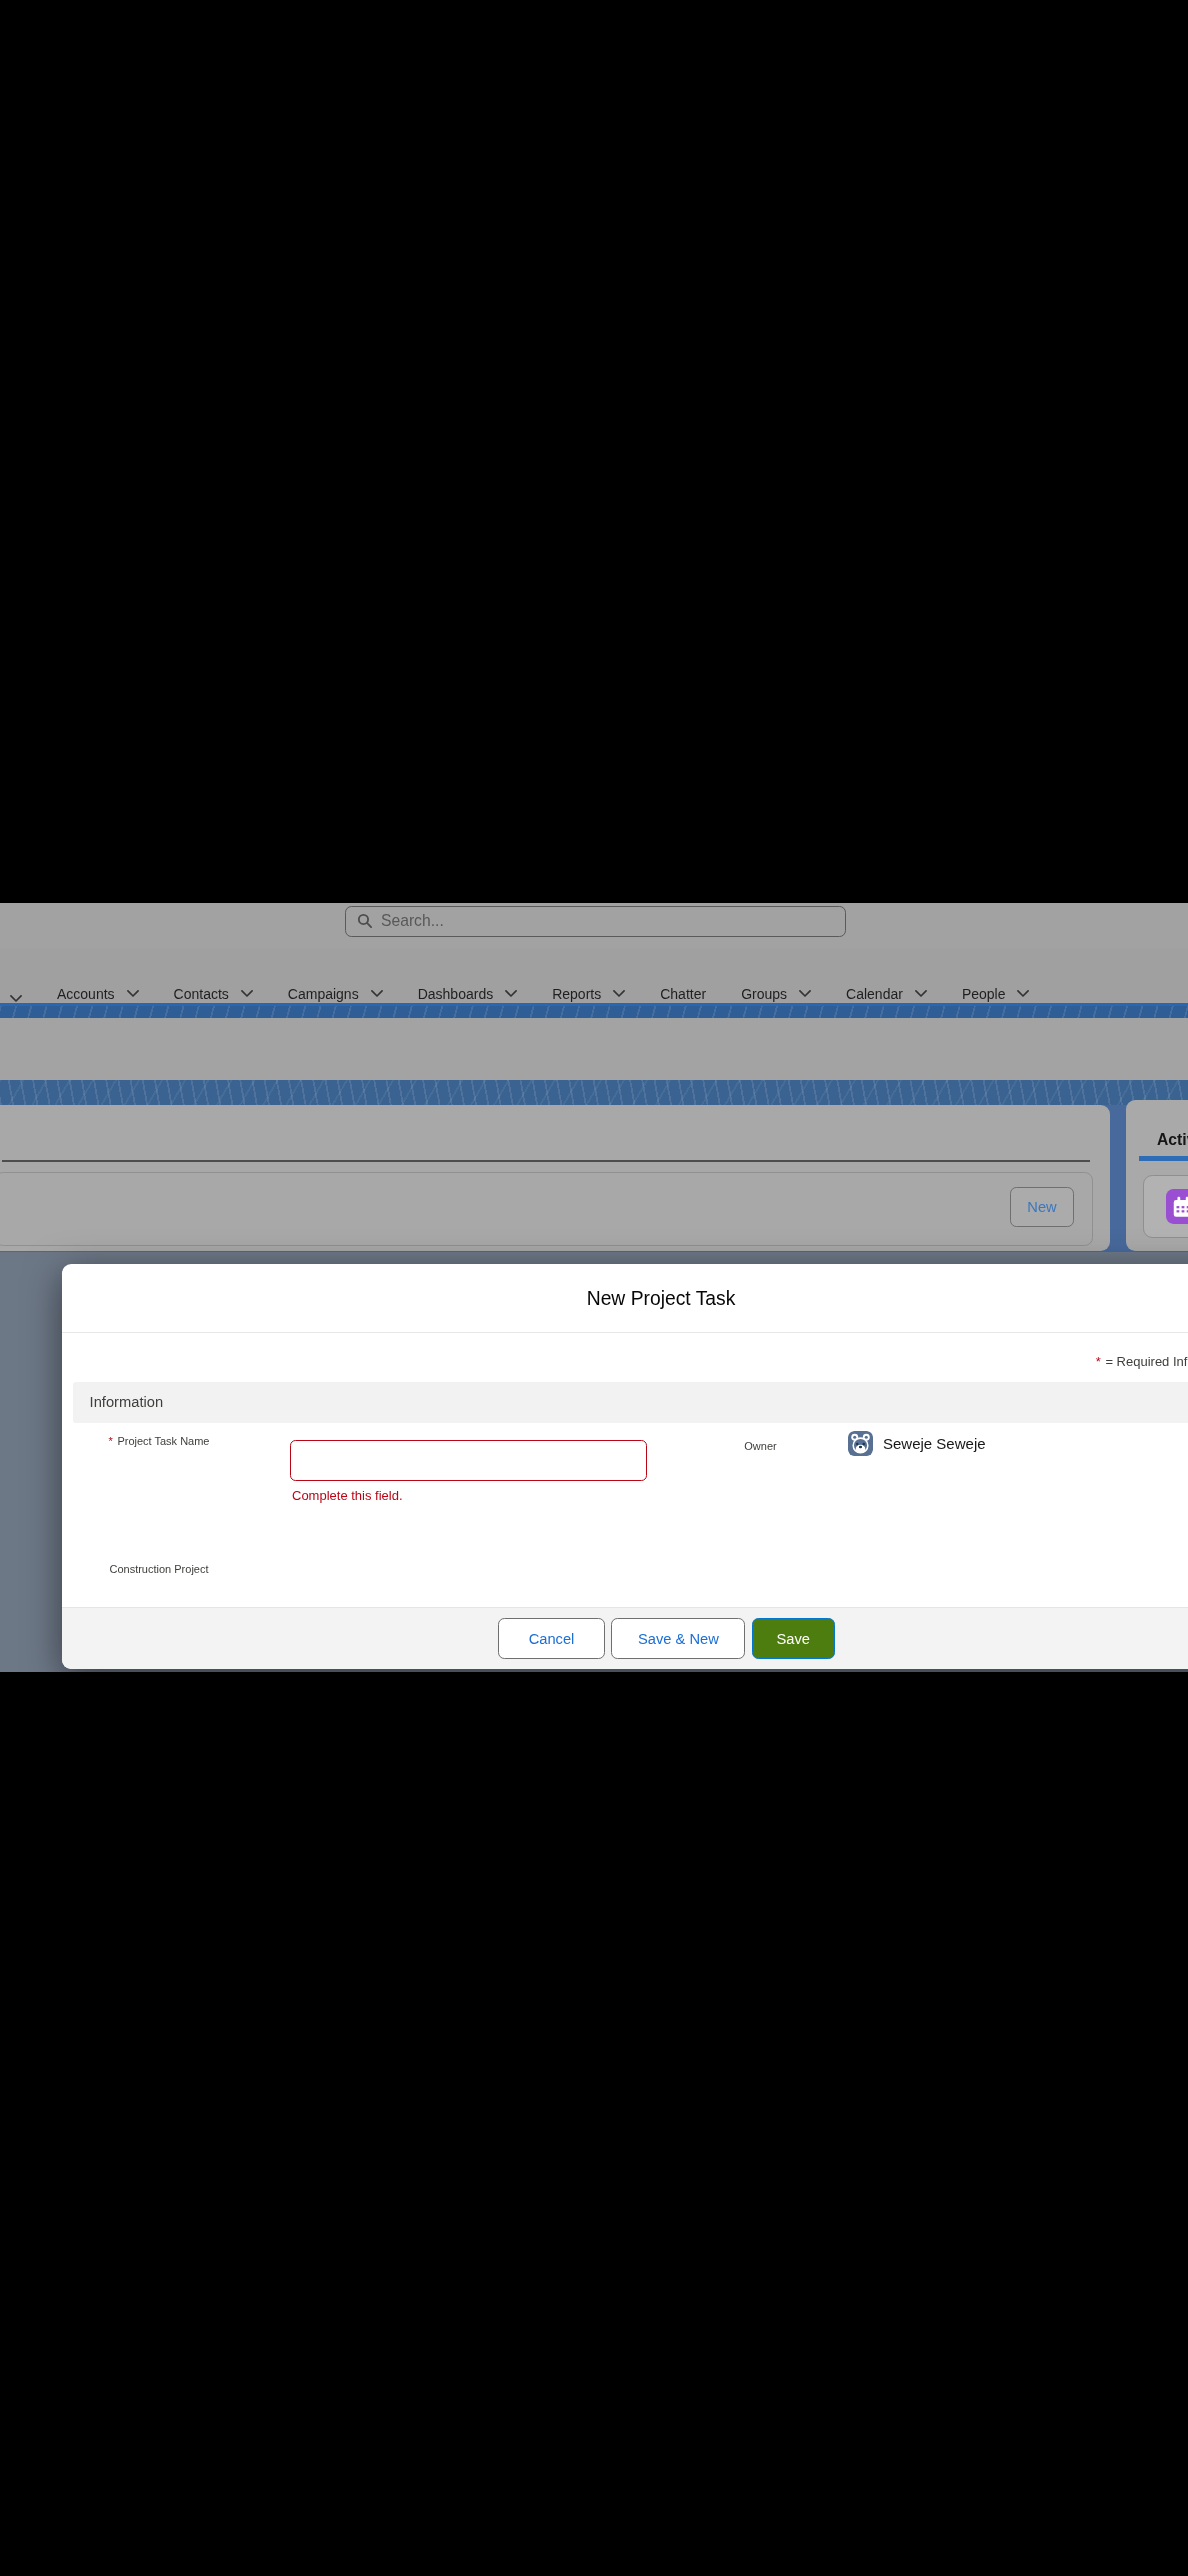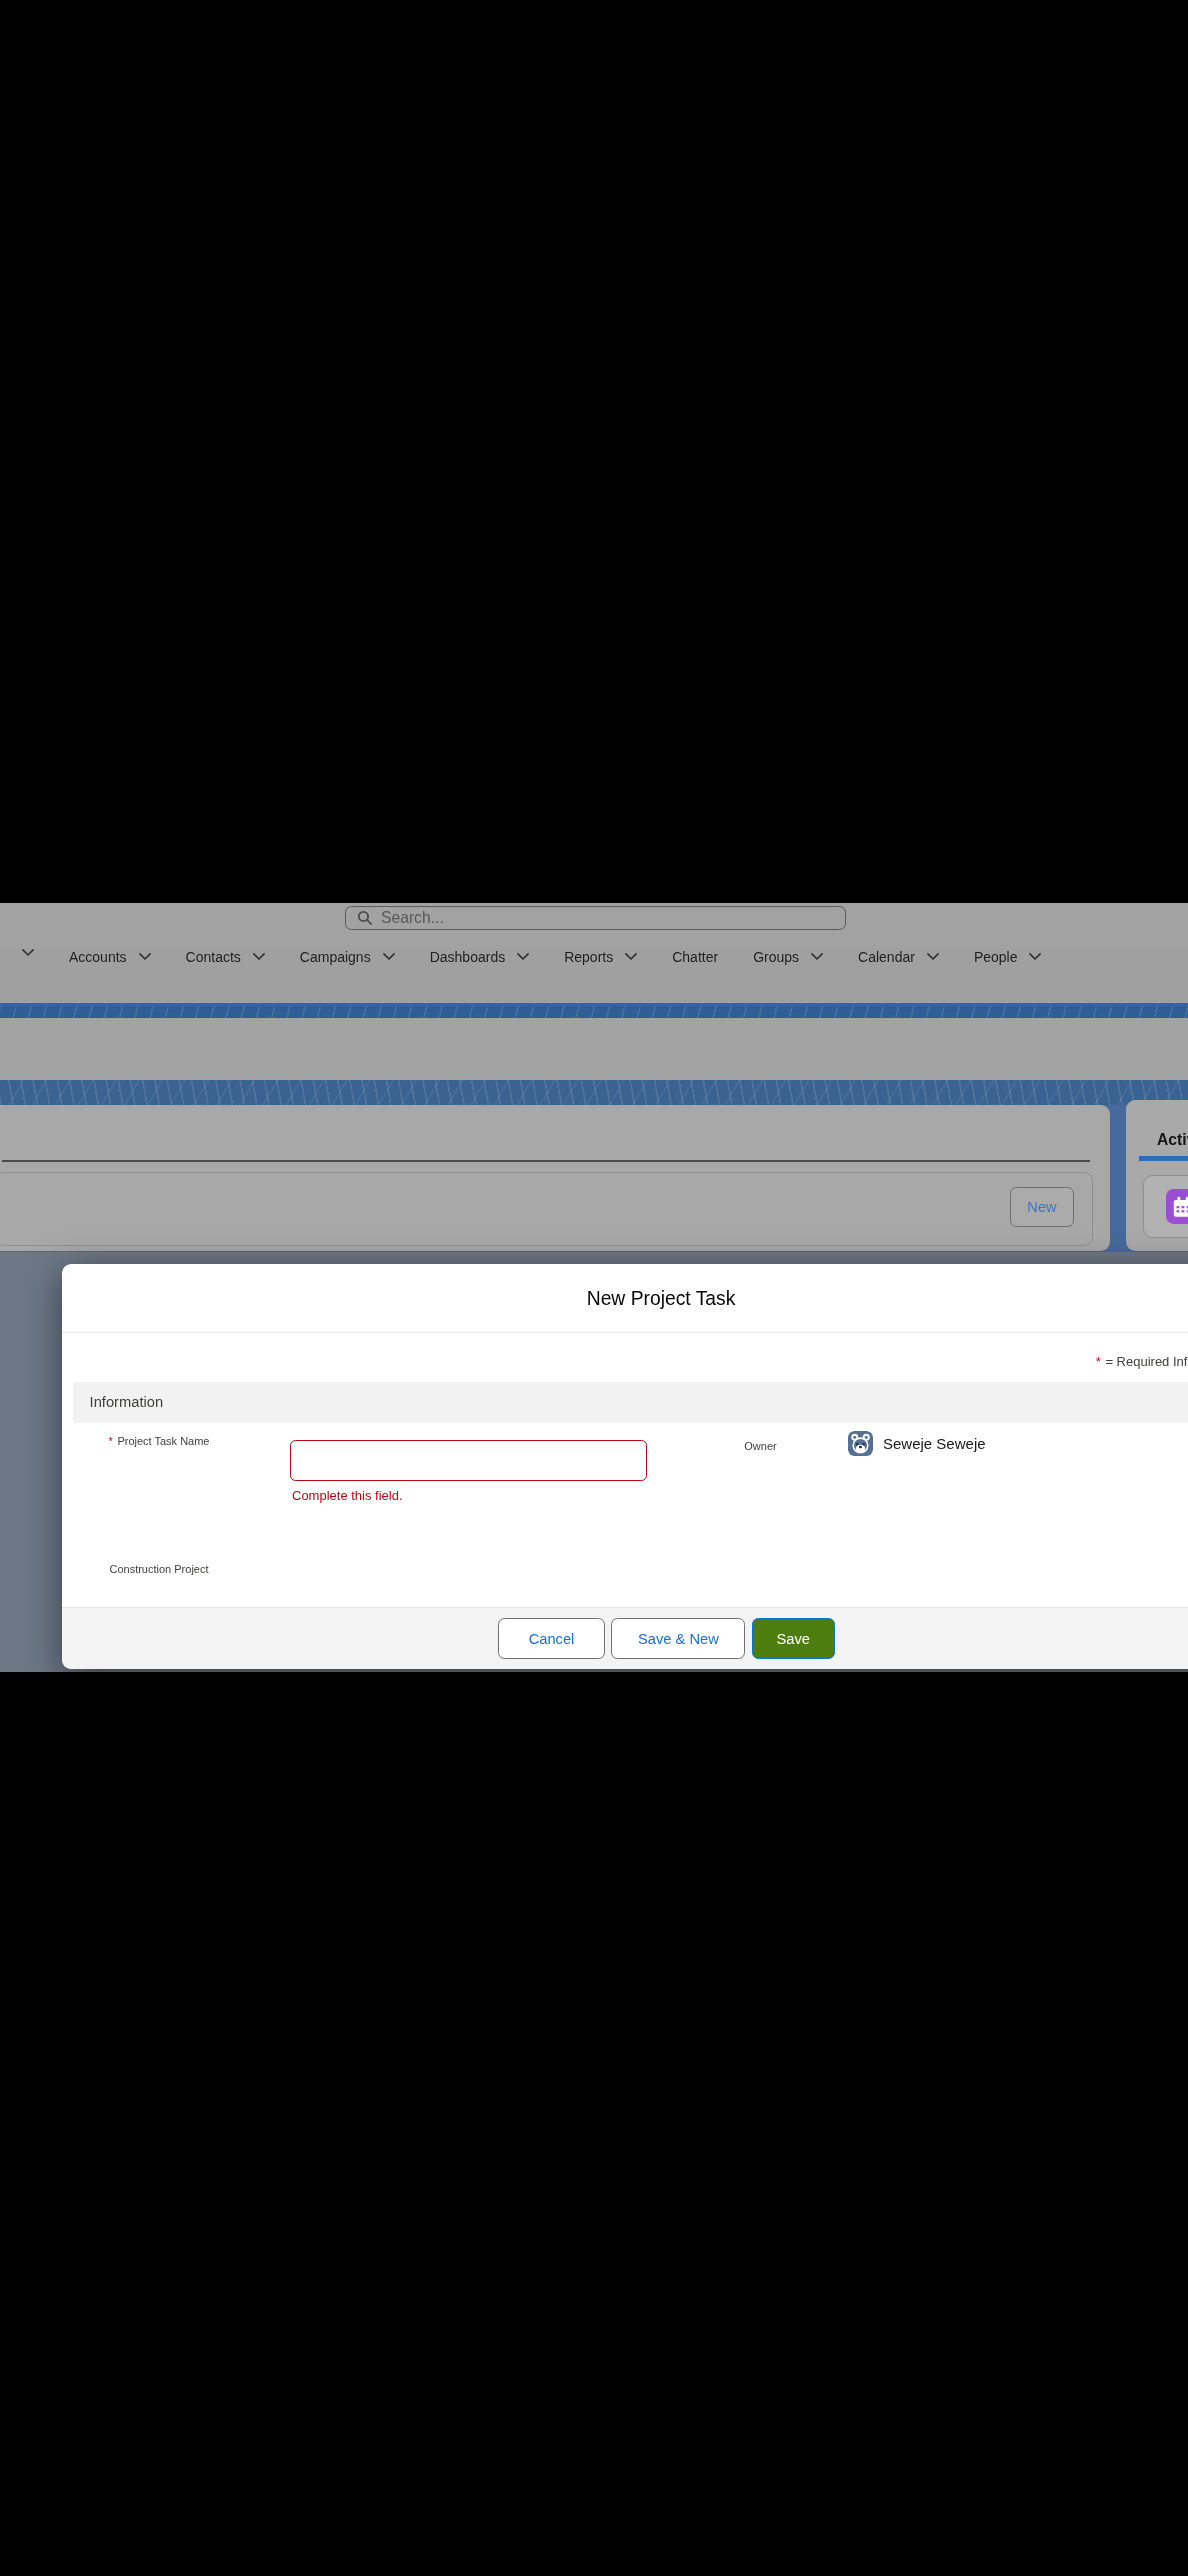--- a/index.html
+++ b/index.html
@@ -5,26 +5,26 @@
   * { margin:0; padding:0; box-sizing:border-box; }
   html,body { background:#000; }
   body { font-family:"Liberation Sans", sans-serif; }
   .screen { position:relative; width:1188px; height:2576px; background:#000; overflow:hidden; margin:0 auto; }
 
   
   .desktop { position:absolute; left:0; top:903px; width:1188px; height:769px; background:#a2a2a2; overflow:hidden; }
 
   
   .gheader { position:absolute; left:0; top:0; width:100%; height:46px; background:#a2a2a2; }
-  .searchbox { position:absolute; left:345px; top:2.8px; width:501px; height:24px; border:1.8px solid #5a5a5a; border-radius:6.4px; display:flex; align-items:center; padding:0 11px; gap:8.3px; background:transparent; }
+  .searchbox { position:absolute; left:345px; top:2.8px; width:501px; height:31px; border:1.8px solid #5a5a5a; border-radius:6.4px; display:flex; align-items:center; padding:0 11px; gap:8.3px; background:transparent; }
   .searchbox input { flex:1; border:none; outline:none; background:transparent; font-size:15.7px; color:#4d4d4d; font-family:inherit; }
   .searchbox input::placeholder { color:#585858; opacity:1; }
 
   
-  .nav { position:absolute; left:0; top:46px; width:100%; height:53px; background:#a0a0a0; display:flex; align-items:flex-start; padding-left:22px; gap:35px; }
+  .nav { position:absolute; left:0; top:46px; width:100%; height:53px; background:#a0a0a0; display:flex; align-items:flex-end; padding-left:10px; gap:35px; }
   .nav-item { display:inline-flex; align-items:center; gap:12px; cursor:pointer; }
   .nav-label { font-size:14px; color:#1f1f1f; white-space:nowrap; }
   .nav-label:empty { display:none; }
   .chev { flex:0 0 auto; }
 
   
   .blueline  { position:absolute; left:0; top:100px; width:100%; height:3.7px; background:#2a67b2; }
   .blueband1 { position:absolute; left:0; top:103px; width:100%; height:12px; background:#2f5d96;
                background-image:repeating-linear-gradient(105deg, rgba(255,255,255,.10) 0 1.8px, transparent 1.8px 14.7px); }
   .grayband  { position:absolute; left:0; top:115px; width:100%; height:62px; background:#a3a3a3; }

